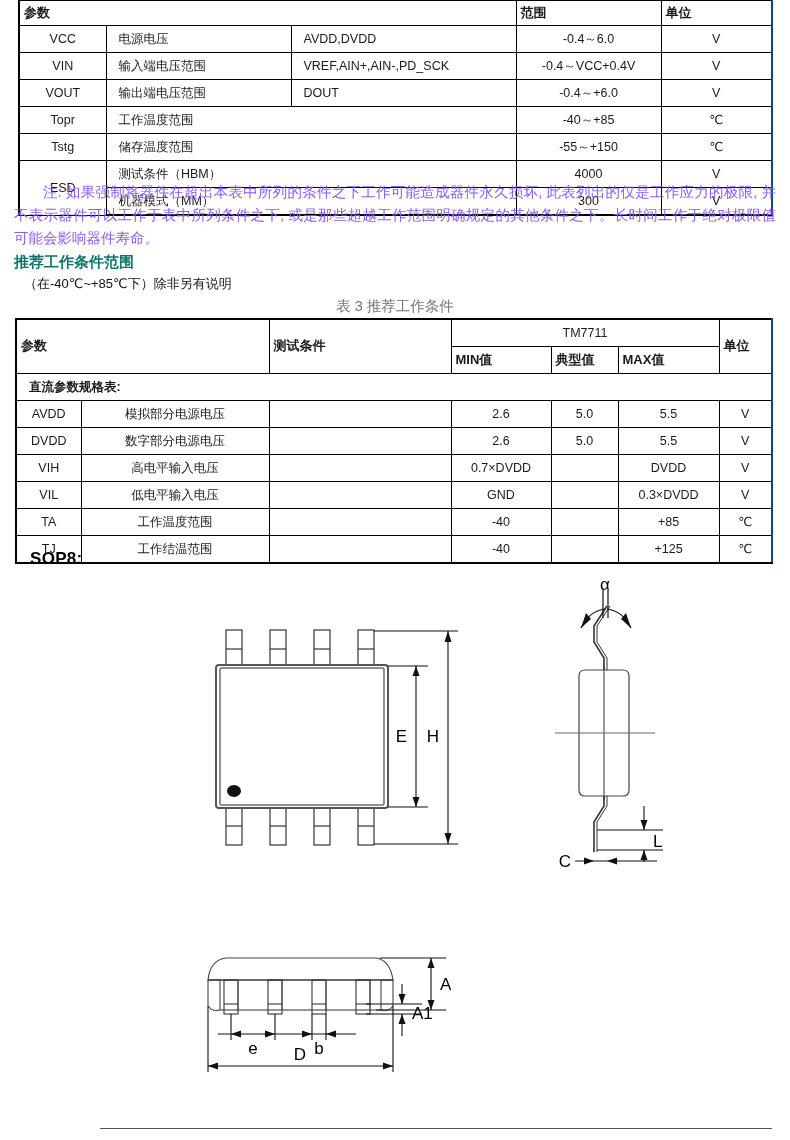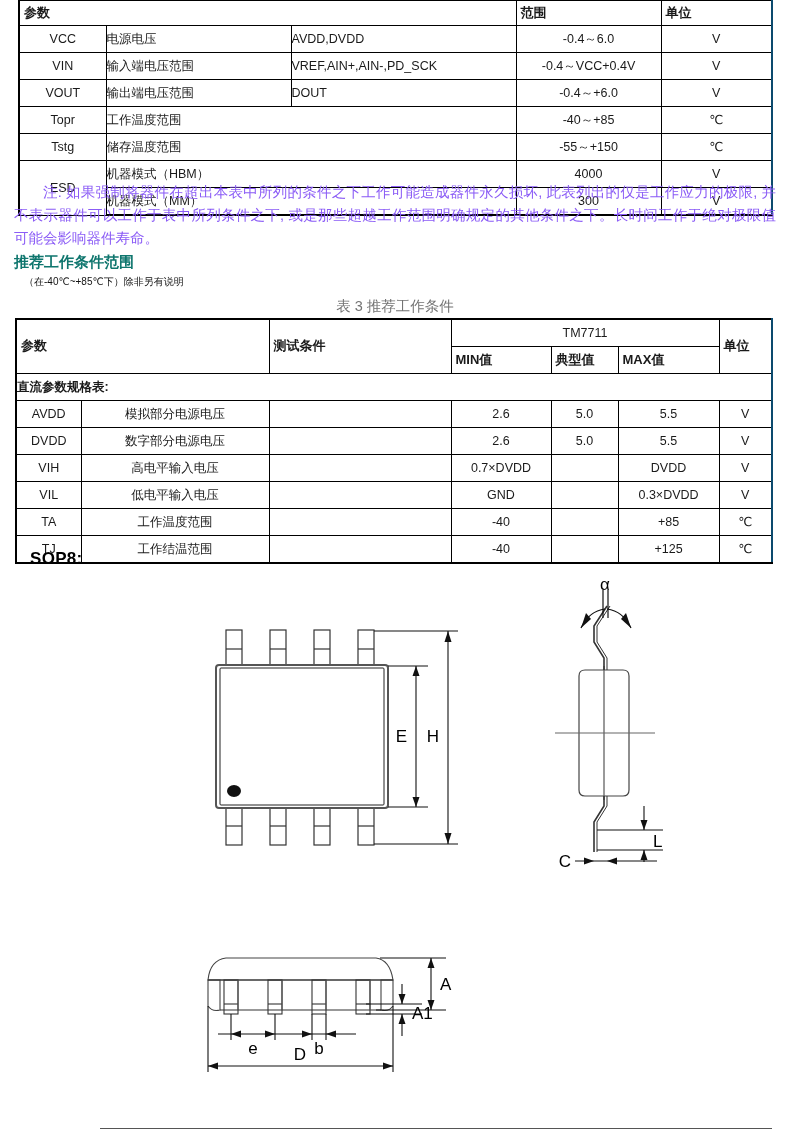--- a/index.html
+++ b/index.html
@@ -24,21 +24,21 @@
     color: #1a1a1a;
   }
   table.ds td, table.ds th {
     border: 1px solid #000;
     padding: 2px 4px;
     vertical-align: middle;
     font-weight: normal;
     line-height: 1.15;
   }
   table.ds .ctr { text-align: center; }
-  table.ds .lft { text-align: left; padding-left: 0; }
+  table.ds .lft { text-align: left; padding-left: 12px; }
   table.ds .hdr { font-weight: bold; font-size: 13px; }
   table.ds .outerL { border-left: 2px solid #000; }
   table.ds .outerR { border-right: 2px solid #0c4a6e; }
   table.ds .outerT { border-top: 2px solid #000; }
   table.ds .outerB { border-bottom: 2px solid #000; }
 
   
   #table1-wrap {
     position: absolute;
     left: 18px;
@@ -78,21 +78,21 @@
     left: 14px;
     top: 253px;
     font-size: 15px;
     font-weight: bold;
     color: #0f766e;
   }
   .sec-sub {
     position: absolute;
     left: 24px;
     top: 275px;
-    font-size: 10px;
+    font-size: 13px;
     color: #111;
   }
   .tbl-cap {
     position: absolute;
     left: 0;
     top: 297px;
     width: 790px;
     text-align: center;
     font-size: 14.5px;
     color: #737373;
@@ -176,21 +176,21 @@
       </tr>
       <tr>
         <td class="ctr outerL">Tstg</td>
         <td class="lft" colspan="2">储存温度范围</td>
         <td class="ctr">-55～+150</td>
         <td class="ctr outerR">℃</td>
       </tr>
 
       <tr>
         <td class="ctr outerL" rowspan="2">ESD</td>
-        <td class="lft" colspan="2">机器模式（HBM）</td>
+        <td class="lft" colspan="2">测试条件（HBM）</td>
         <td class="ctr">4000</td>
         <td class="ctr outerR">V</td>
       </tr>
       <tr>
         <td class="lft outerB" colspan="2">机器模式（MM）</td>
         <td class="ctr outerB">300</td>
         <td class="ctr outerB outerR">V</td>
       </tr>
     </tbody>
   </table>

